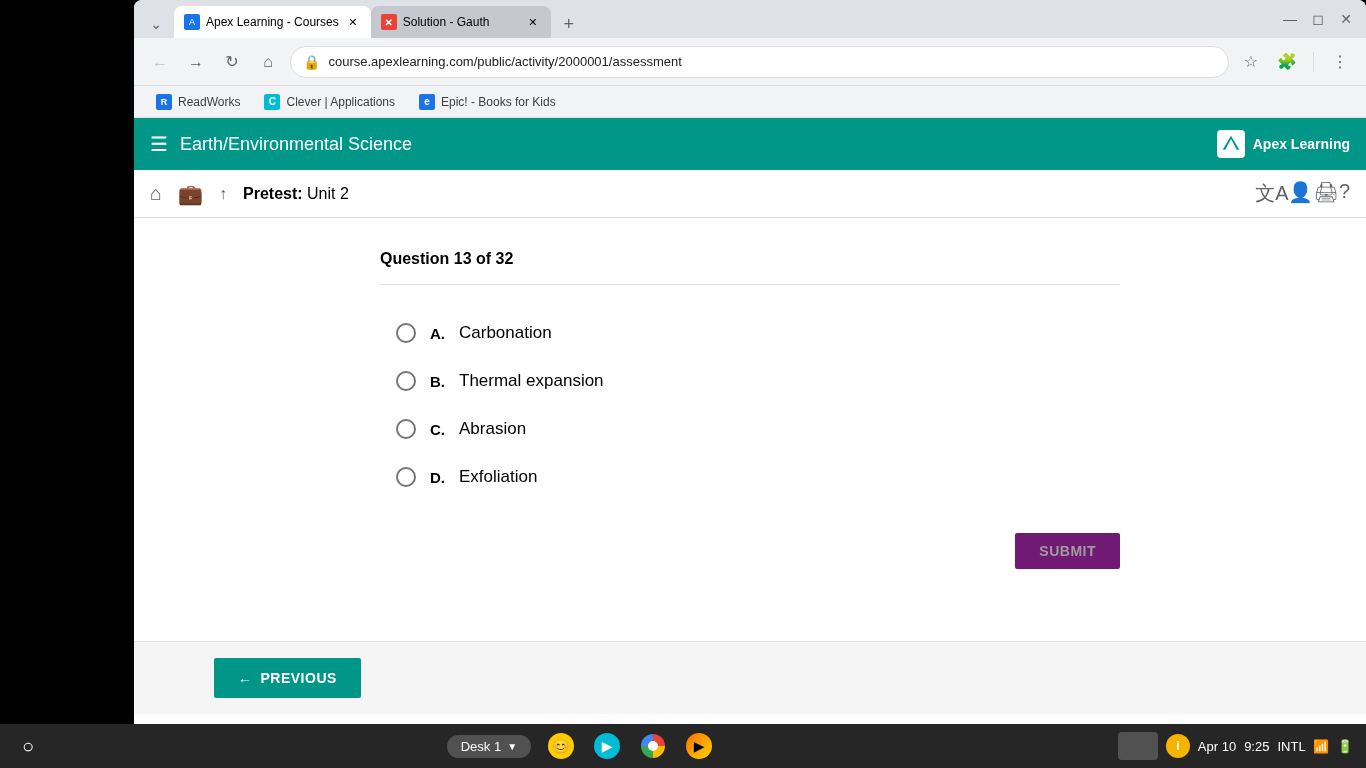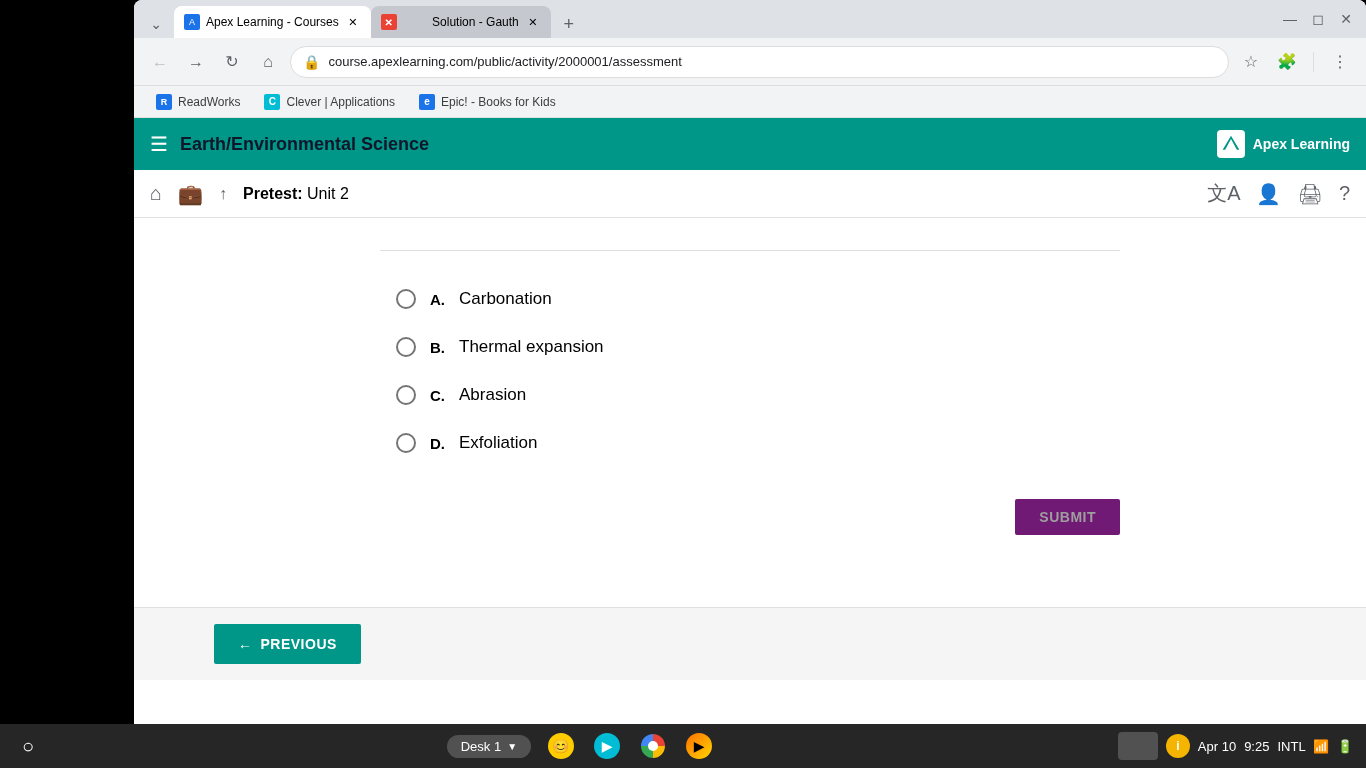--- a/index.html
+++ b/index.html
@@ -35,21 +35,21 @@
       background: #dee1e6; height: 38px; display: flex; align-items: flex-end;
       padding: 0 8px; gap: 0;
     }
     .tab {
       height: 32px; min-width: 180px; max-width: 240px; background: #fff;
       border-radius: 8px 8px 0 0; display: flex; align-items: center; padding: 0 10px;
       font-size: 12px; gap: 6px; cursor: pointer; position: relative;
     }
     .tab.inactive { background: #c5c8ce; }
     .tab-favicon { width: 16px; height: 16px; display: flex; align-items: center; justify-content: center; flex-shrink: 0; }
-    .tab-title { flex: 1; white-space: nowrap; overflow: hidden; text-overflow: ellipsis; text-align: right; }
+    .tab-title { flex: 1; white-space: nowrap; overflow: hidden; text-overflow: ellipsis; }
     .tab-close { width: 16px; height: 16px; border-radius: 50%; display: flex; align-items: center; justify-content: center; font-size: 11px; cursor: pointer; }
     .tab-new { width: 28px; height: 28px; display: flex; align-items: center; justify-content: center; font-size: 18px; cursor: pointer; color: #5f6368; margin-left: 4px; }
 
     
     .address-bar {
       background: #f1f3f4; height: 48px; display: flex; align-items: center;
       padding: 0 12px; gap: 8px; border-bottom: 1px solid #ddd;
     }
     .nav-btn { width: 28px; height: 28px; border-radius: 50%; display: flex; align-items: center; justify-content: center; cursor: pointer; font-size: 16px; color: #5f6368; }
     .nav-btn.disabled { color: #bdc1c6; cursor: default; }
@@ -74,32 +74,32 @@
 
     
     .apex-app { background: #fff; height: calc(724px - 38px - 48px - 32px); overflow-y: auto; }
 
     
     .apex-nav {
       background: #009688; height: 52px; display: flex; align-items: center;
       padding: 0 16px; justify-content: space-between;
     }
     .apex-nav-left { display: flex; align-items: center; gap: 12px; }
-    .apex-nav-title { color: #0f172a; font-size: 18px; font-weight: 700; }
+    .apex-nav-title { color: #ffffff; font-size: 18px; font-weight: 400; }
     .apex-nav-logo { color: #fff; font-size: 14px; font-weight: bold; display: flex; align-items: center; gap: 8px; text-align: center; }
     .nav-icon-btn { color: #fff; font-size: 20px; cursor: pointer; }
 
     
     .apex-subnav {
       height: 48px; display: flex; align-items: center; padding: 0 16px;
       border-bottom: 1px solid #e0e0e0; gap: 16px; background: #fff;
       justify-content: space-between;
     }
     .subnav-left { display: flex; align-items: center; gap: 16px; }
-    .subnav-right { display: flex; align-items: center; gap: 16px; }
+    .subnav-right { display: flex; align-items: flex-start; }
     .subnav-icon { font-size: 20px; color: #5f6368; cursor: pointer; }
 
     
     .content-area { padding: 32px 80px; max-width: 900px; margin: 0 auto; }
     .question-num { font-size: 16px; font-weight: 700; margin-bottom: 16px; }
     .question-text { font-size: 15px; margin-bottom: 20px; }
     .divider { border: none; border-top: 1px solid #e0e0e0; margin-bottom: 24px; }
 
     
     .choices { display: flex; flex-direction: column; gap: 0; margin-bottom: 32px; }
@@ -249,20 +249,21 @@
       </div>
       <div class="subnav-right">
         <span class="subnav-icon">文A</span>
         <span class="subnav-icon">👤</span>
         <span class="subnav-icon">🖨</span>
         <span class="subnav-icon">?</span>
       </div>
     </div>
 
     <div class="content-area">
+      <div class="question-num">Question 13 of 32</div>
       <hr class="divider">
 
       <div class="choices">
 
         <div class="choice">
           <div class="radio-circle"></div>
           <span class="choice-letter">A.</span>
           <span class="choice-text">Carbonation</span>
         </div>
 

